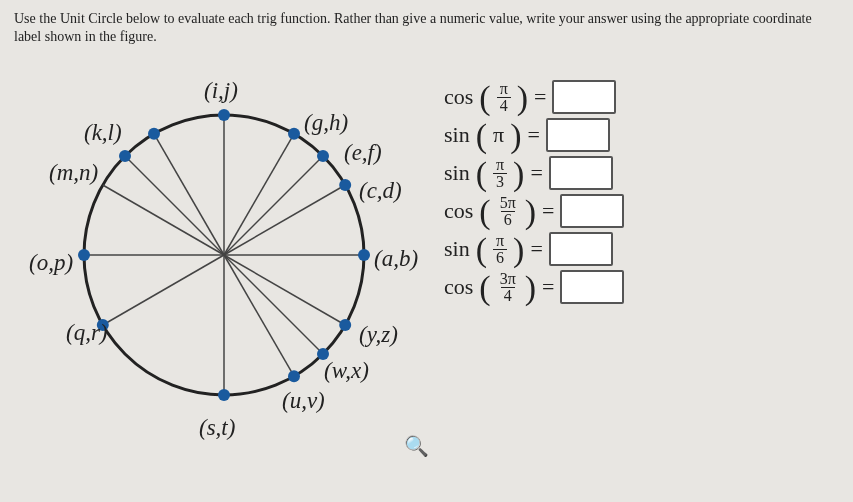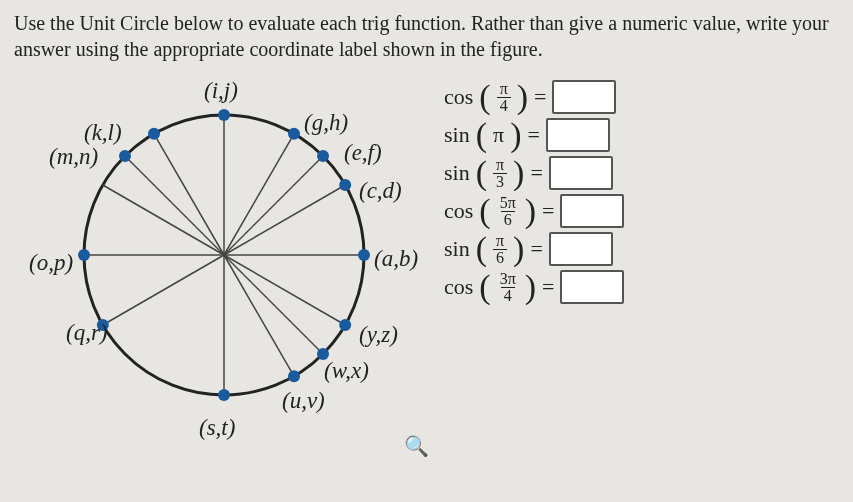--- a/index.html
+++ b/index.html
@@ -1,16 +1,16 @@
 <!DOCTYPE html>
 <html><head>
 <meta charset="utf-8">
 <style>
 body{margin:0;padding:10px 14px;width:853px;height:502px;box-sizing:border-box;font-family:Georgia,serif;color:#222;background:#e8e6e2;font-size:18px}
-.instr{font-size:20px;line-height:1.3;margin-bottom:8px}
+.instr{font-size:14px;line-height:1.3;margin-bottom:24px}
 .main{display:flex;gap:30px}
 .circle-wrap{position:relative;width:400px;height:390px;flex-shrink:0}
 svg.uc{position:absolute;left:50px;top:25px}
 .lbl{position:absolute;font-size:23px;font-style:italic;white-space:nowrap}
 .eqs{display:flex;flex-direction:column;gap:4px;padding-top:10px}
 .eq{display:flex;align-items:center;gap:6px;font-size:22px}
 .fn{font-family:Georgia,serif}
 .paren{font-size:34px;font-weight:300;line-height:0.8;color:#222}
 .frac{display:inline-flex;flex-direction:column;align-items:center;font-size:16px;line-height:1}
 .frac .num{padding:0 3px}
@@ -62,21 +62,21 @@
     <span class="lbl" style="left:290px;top:40px">(g,h)</span>
     <span class="lbl" style="left:330px;top:70px">(e,f)</span>
     <span class="lbl" style="left:345px;top:108px">(c,d)</span>
     <span class="lbl" style="left:360px;top:176px">(a,b)</span>
     <span class="lbl" style="left:345px;top:252px">(y,z)</span>
     <span class="lbl" style="left:310px;top:288px">(w,x)</span>
     <span class="lbl" style="left:268px;top:318px">(u,v)</span>
     <span class="lbl" style="left:185px;top:345px">(s,t)</span>
     <span class="lbl" style="left:52px;top:250px">(q,r)</span>
     <span class="lbl" style="left:15px;top:180px">(o,p)</span>
-    <span class="lbl" style="left:35px;top:74px">(m,n)</span>
+    <span class="lbl" style="left:35px;top:90px">(m,n)</span>
     <span class="lbl" style="left:70px;top:50px">(k,l)</span>
     <span class="mag">🔍</span>
   </div>
 
   <div class="eqs">
 
   <div class="eq">
         <span class="fn">cos</span>
         <span class="paren">(</span>
         <span class="frac">

